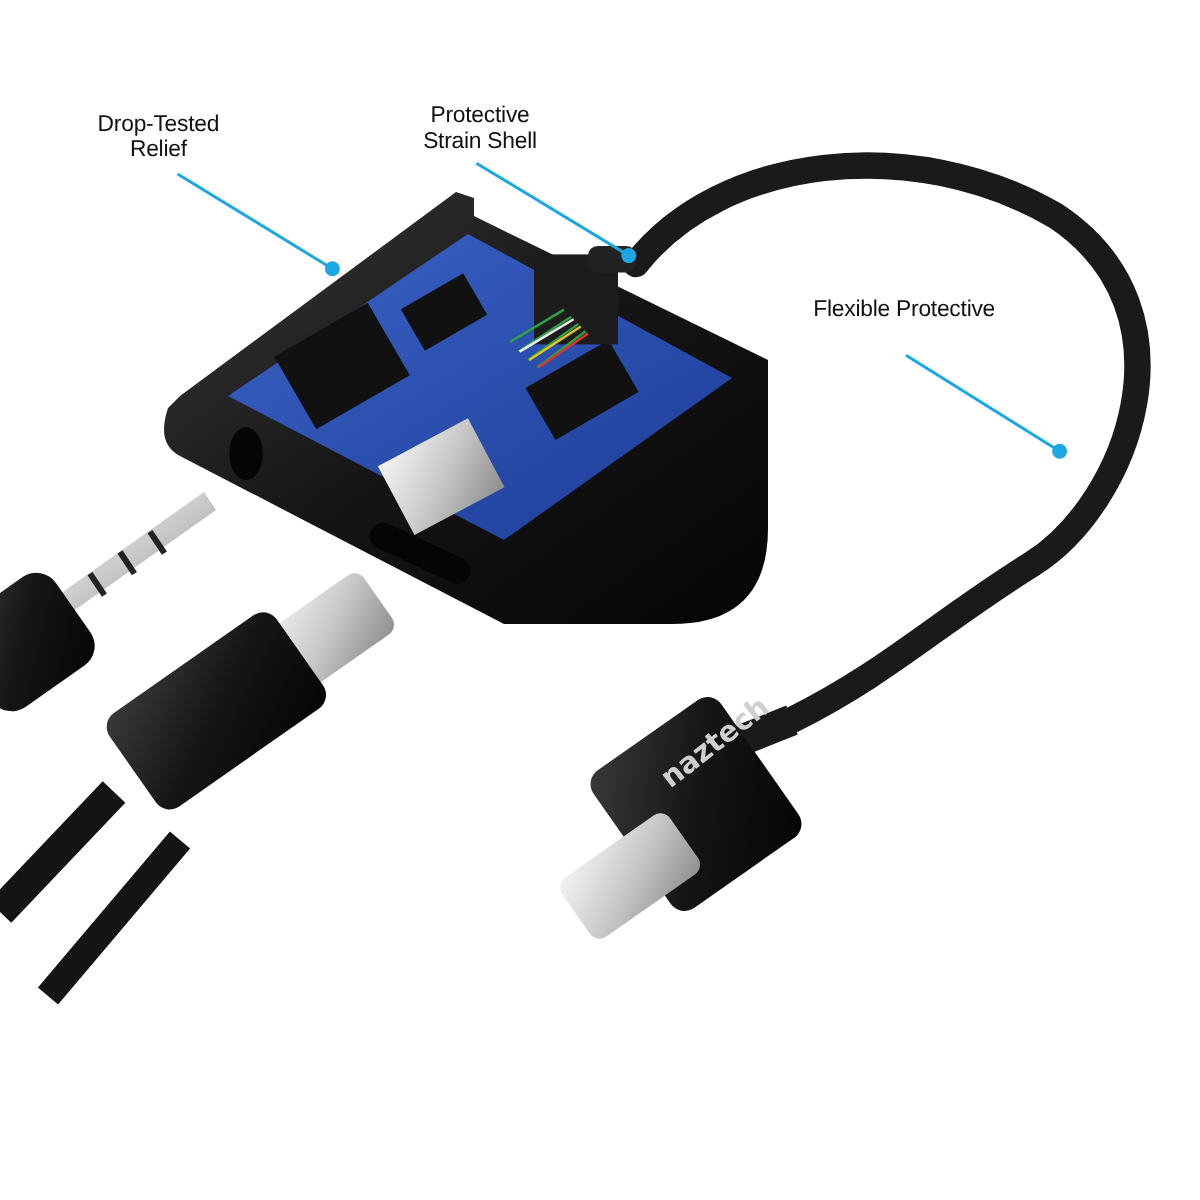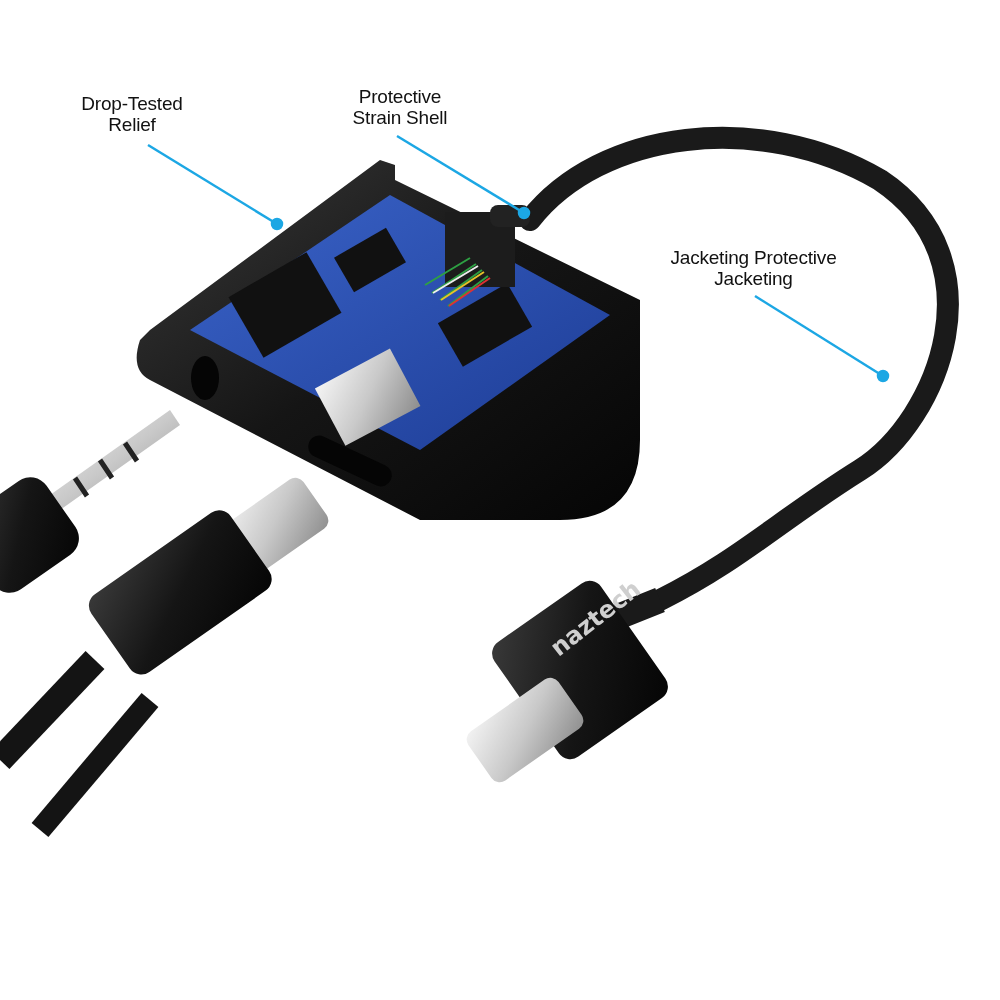--- a/index.html
+++ b/index.html
@@ -78,17 +78,16 @@
 
 <div class="label" style="left:72px; top:93px; width:120px;">
   <div>Drop-Tested</div>
   <div>Relief</div>
 </div>
 <div class="label" style="left:330px; top:86px; width:140px;">
   <div>Protective</div>
   <div>Strain Shell</div>
 </div>
 <div class="label" style="left:656px; top:247px; width:195px;">
-  <div>Jacketing Protective</div>
-  <div>Jacketing</div>
+  <div>Flexible Protective</div>
 </div>
 
 <div style="position:absolute; left:545px; top:640px; color:#cfcfcf; font-size:24px; font-weight:700; transform:rotate(-38deg); transform-origin:left top; font-family:'DejaVu Sans', sans-serif;">naztech</div>
 
 </body></html>

